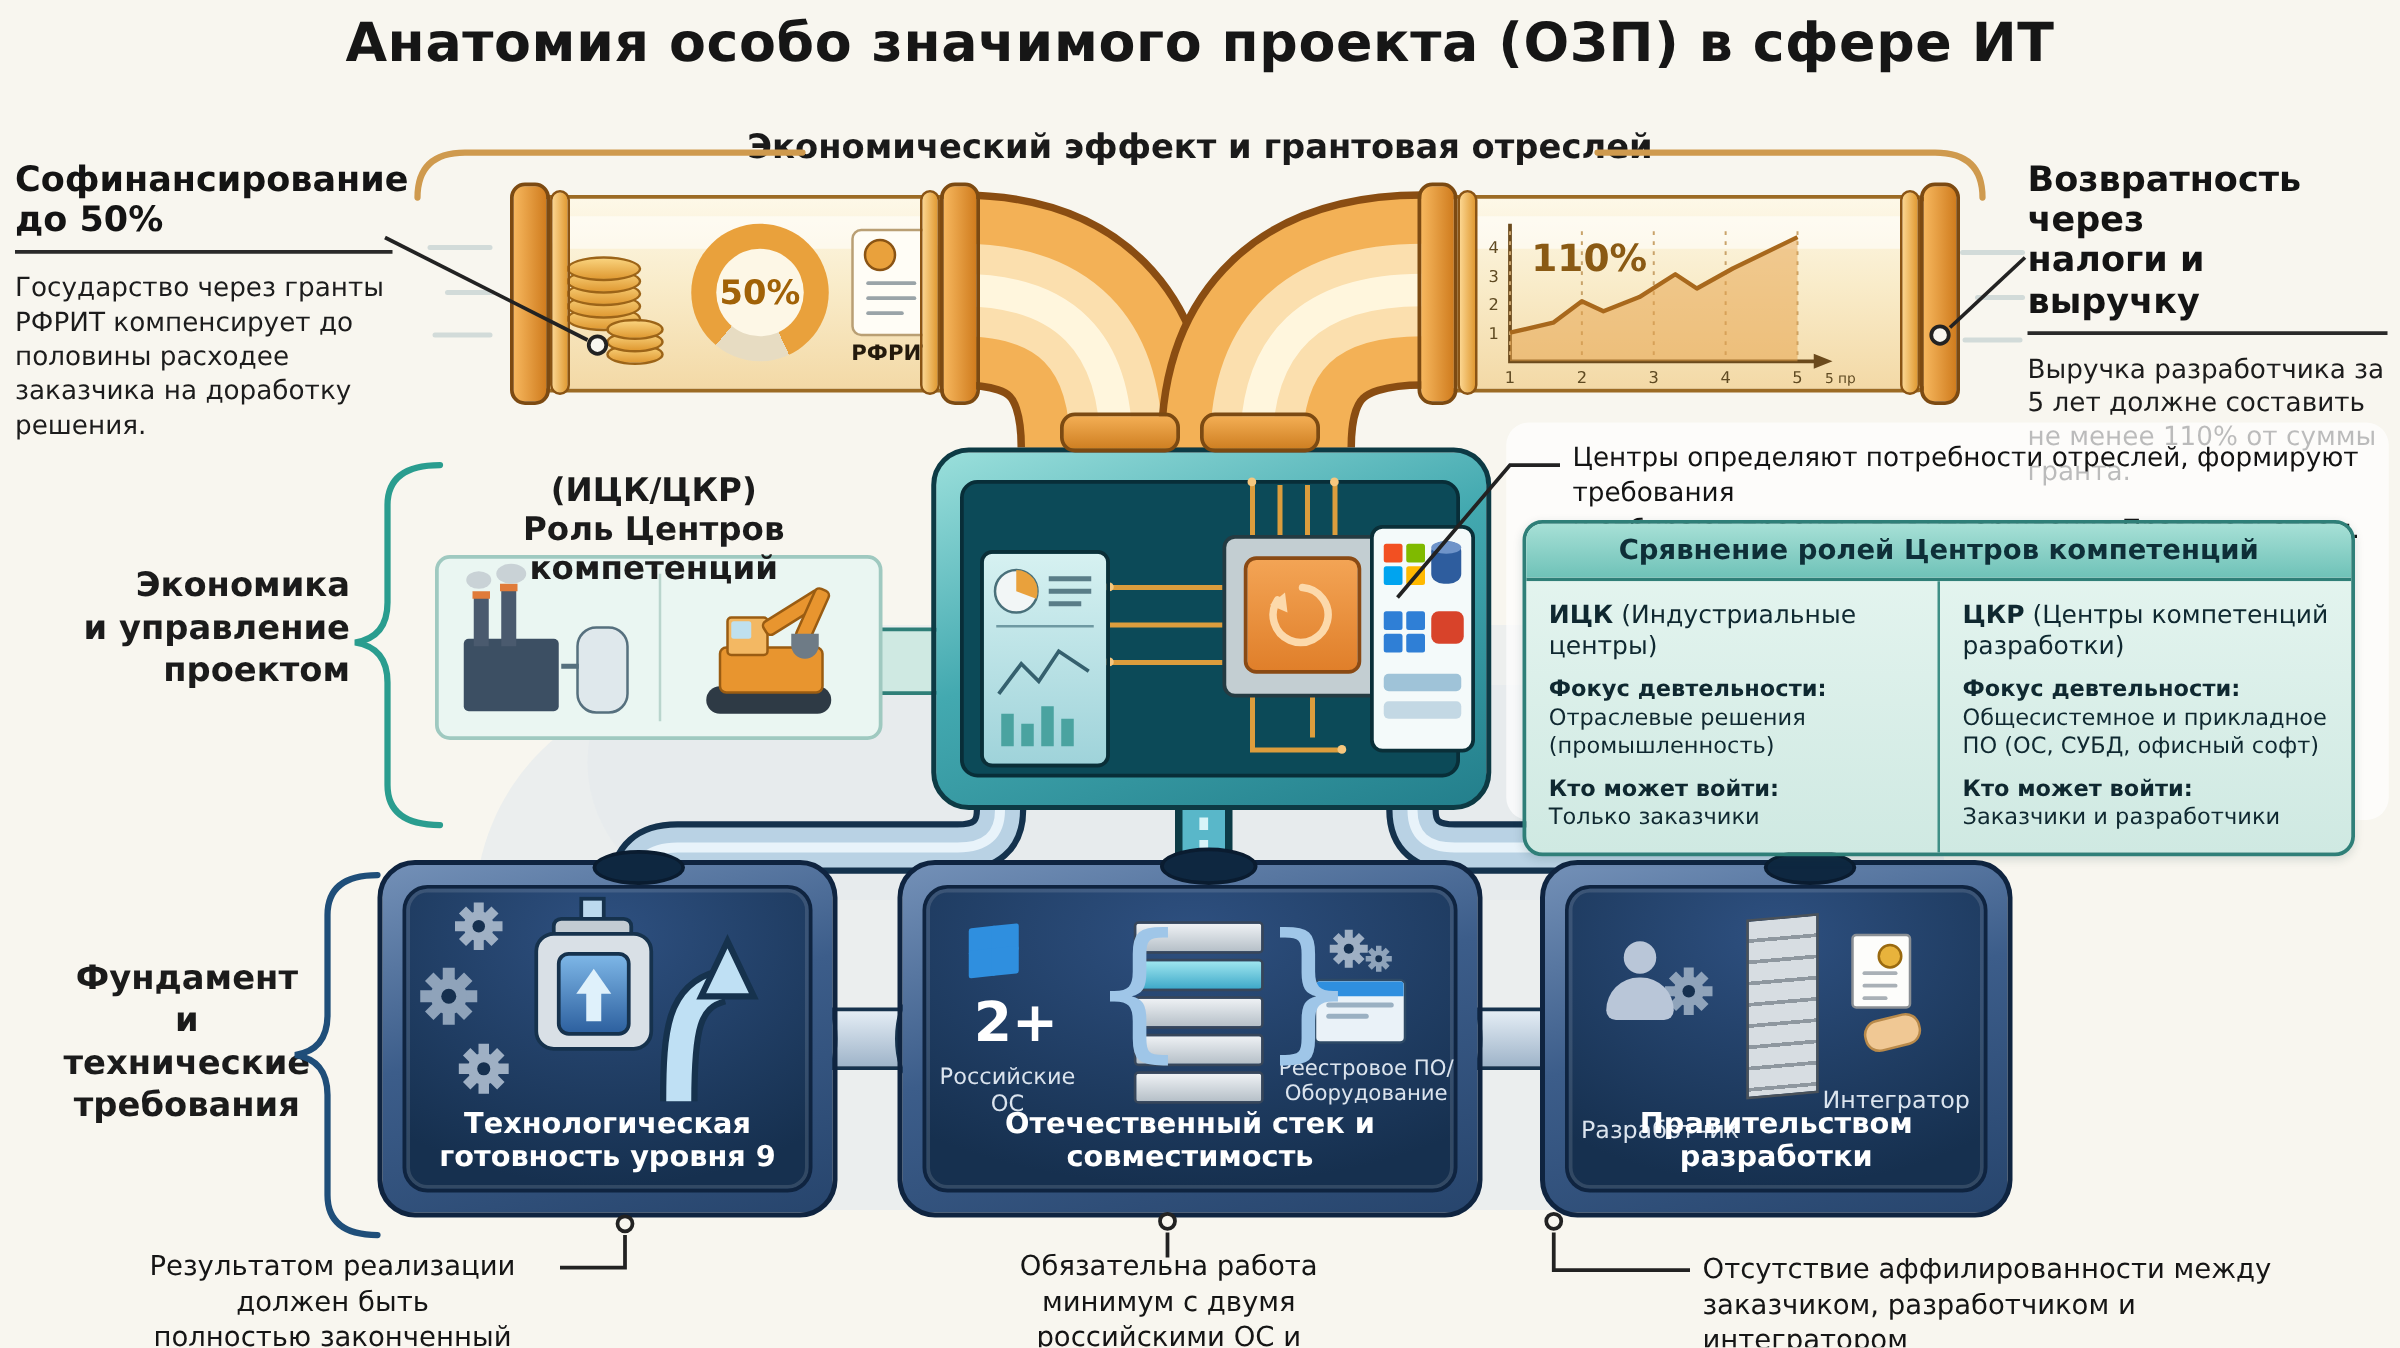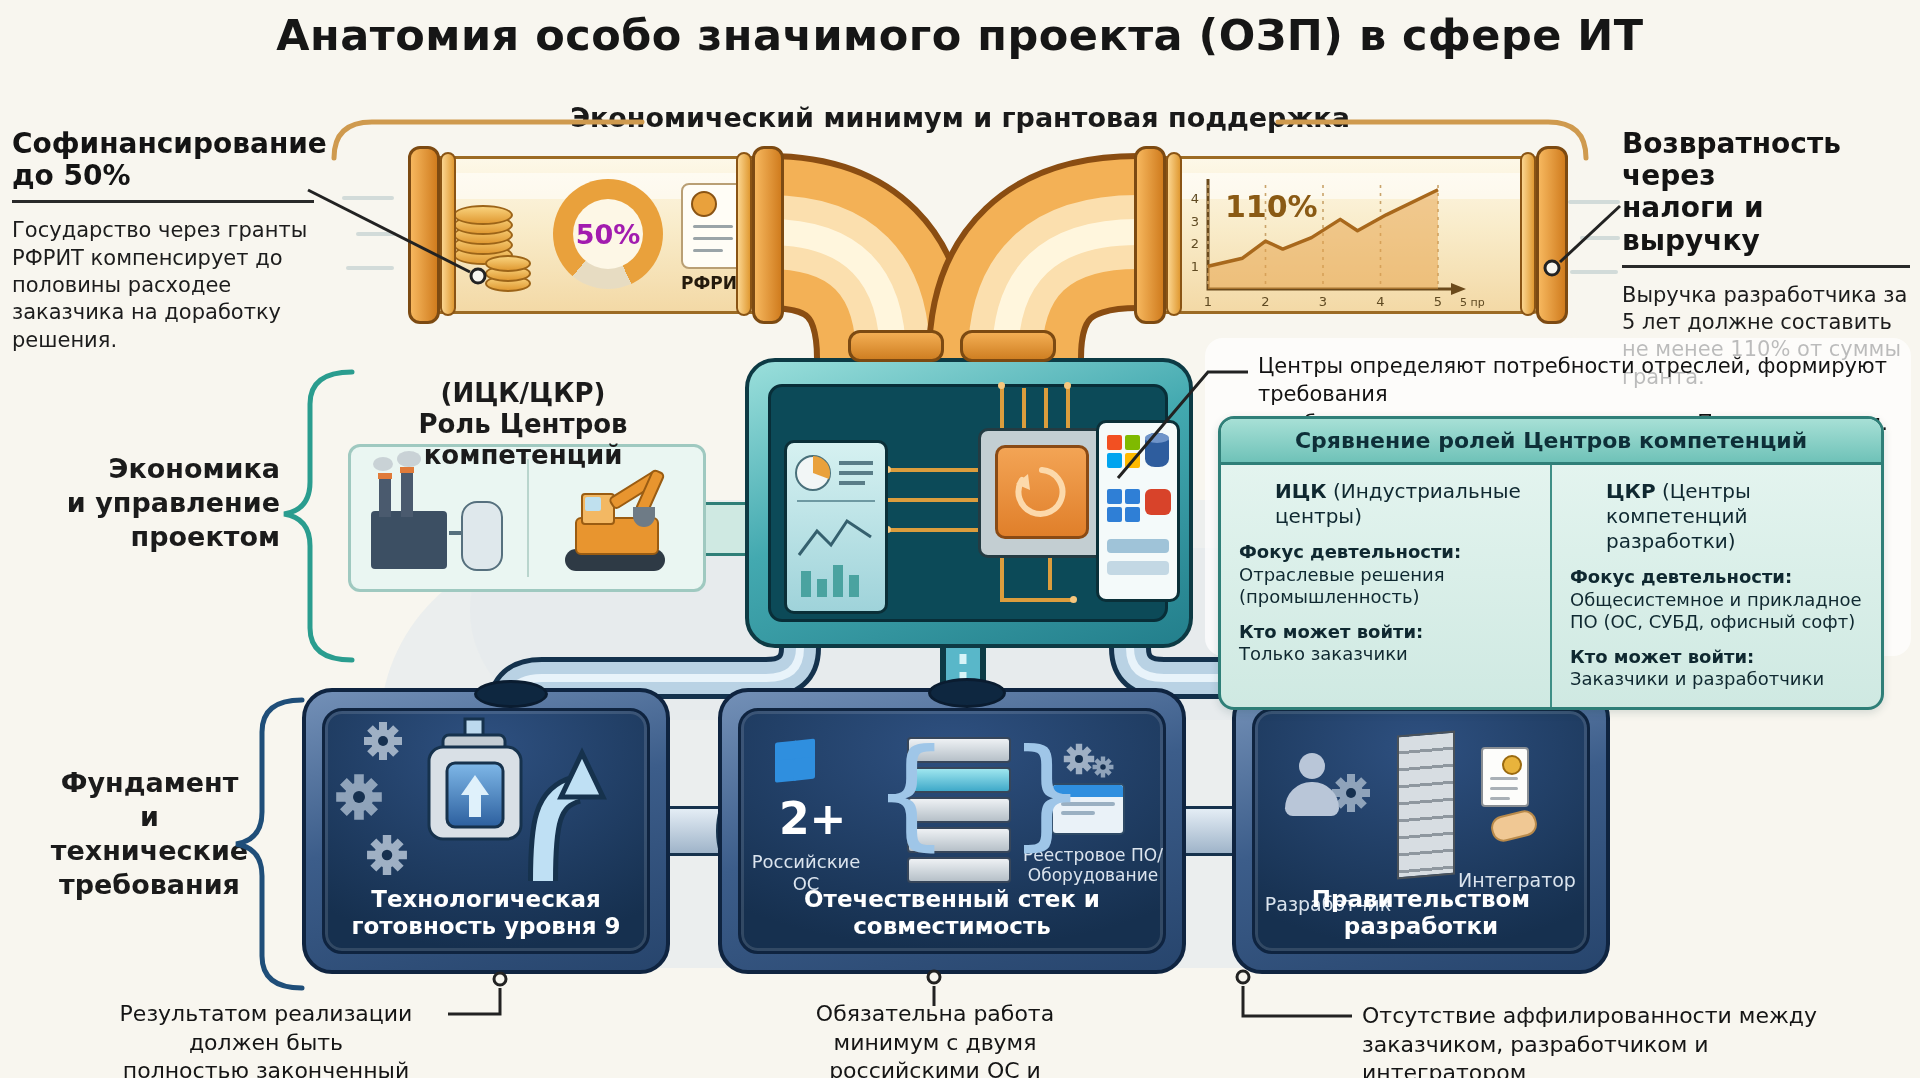--- a/index.html
+++ b/index.html
@@ -21,21 +21,21 @@
   .cyl::after{content:"";position:absolute;left:12px;right:12px;top:14px;height:26px;background:rgba(255,255,255,.55);border-radius:13px;}
   .flange{background:linear-gradient(90deg,#f6b75e 0%,#d07c1e 100%);border:3px solid #7c4a12;border-radius:12px;z-index:2;}
   .flange-ring{background:linear-gradient(90deg,#fbd58f,#e09a33);border:2px solid #8a5414;border-radius:8px;z-index:2;}
   .inlet-collar{background:linear-gradient(180deg,#f3ae54,#cf7f22);border:3px solid #7c4a12;border-radius:12px;z-index:4;}
   .dash{height:4px;background:#d2dbd9;border-radius:2px;z-index:1;}
   
   .coin{width:56px;height:16px;border-radius:50%;background:linear-gradient(180deg,#f9d27c,#e09a33);border:2px solid #9c6418;position:absolute;}
   .coin.small{width:42px;height:13px;}
   
   #ring{width:110px;height:110px;border-radius:50%;background:conic-gradient(from 220deg,#e9a13c 0 295deg,#e7dcc2 295deg 360deg);display:flex;align-items:center;justify-content:center;z-index:2;}
-  #ring-inner{width:70px;height:70px;border-radius:50%;background:#fdf7e6;display:flex;align-items:center;justify-content:center;font-size:27px;font-weight:bold;color:#a21caf;}
+  #ring-inner{width:70px;height:70px;border-radius:50%;background:#fdf7e6;display:flex;align-items:center;justify-content:center;font-size:27px;font-weight:bold;color:#a16207;}
   
   #scroll-icon{width:62px;height:82px;background:#fffdf6;border:2px solid #b99f74;border-radius:8px;z-index:2;}
   #scroll-icon .line{position:absolute;left:10px;height:3px;background:#9aa4a8;border-radius:2px;}
   #scroll-seal{position:absolute;width:22px;height:22px;border-radius:50%;background:#e9a13c;border:2px solid #8a5414;}
   #fund-label{font-size:17px;font-weight:bold;color:#241a0c;z-index:2;}
   
   #machine{left:745px;top:358px;width:440px;height:282px;background:linear-gradient(160deg,#9adfdb 0%,#43a9b0 45%,#237f8c 100%);border:4px solid #0d3a44;border-radius:30px;z-index:3;}
   #machine-panel{left:768px;top:384px;width:394px;height:232px;background:#0c4a58;border:3px solid #082e38;border-radius:14px;z-index:3;}
   .trace{position:absolute;background:#e8a13c;z-index:3;opacity:.95;}
   .trace-dot{position:absolute;width:7px;height:7px;border-radius:50%;background:#f6c77e;z-index:3;}
@@ -53,21 +53,21 @@
   #role-box{left:348px;top:444px;width:352px;height:142px;background:#eaf6f2;border:3px solid #9fc9c0;border-radius:12px;z-index:2;}
   #role-divider{position:absolute;left:50%;top:12px;bottom:12px;width:2px;background:#b9d5cd;}
   
   #table-card{left:1205px;top:338px;width:706px;height:318px;background:rgba(255,255,255,.7);border-radius:18px;z-index:4;}
   #callout{left:1258px;top:352px;width:660px;font-size:21px;line-height:1.35;color:#131313;z-index:5;}
   #cmp-table{left:1218px;top:416px;width:660px;background:linear-gradient(180deg,#e7f6f1,#cfe9e2);border:3px solid #2f7f78;border-radius:16px;z-index:5;box-shadow:0 3px 8px rgba(20,60,60,.15);}
   #cmp-title{background:linear-gradient(180deg,#a7e0d6,#6fc2b8);border-bottom:3px solid #2f7f78;border-radius:13px 13px 0 0;text-align:center;font-size:22px;font-weight:bold;color:#0e2f38;padding:9px 15px;}
   #cmp-body{display:flex;}
   .cmp-col{flex:1;padding:14px 18px 16px 18px;font-size:18px;line-height:1.25;color:#0f2830;}
   .cmp-col + .cmp-col{border-left:2px solid #3f8f86;}
-  .cmp-name{font-size:20px;margin-left:36px;}
+  .cmp-name{font-size:20px;}
   .cmp-lbl{margin-top:12px;font-weight:bold;}
   
   #eco-label{left:60px;top:452px;width:220px;text-align:right;font-size:27px;font-weight:bold;line-height:1.26;z-index:5;}
   #found-label{left:42px;top:766px;width:215px;text-align:center;font-size:27px;font-weight:bold;line-height:1.26;z-index:5;}
   .lbl-line{display:block;}
   
   .cloud{background:#e4e9ed;border-radius:180px;z-index:0;}
   
   .bigbox{background:linear-gradient(165deg,#7390b7 0%,#3c5d8a 45%,#27456d 100%);border:4px solid #0f2440;border-radius:30px;z-index:2;}
   .bigbox-in{position:absolute;inset:16px;background:radial-gradient(120% 120% at 50% 15%,#2e5080 0%,#16304f 70%);border-radius:20px;border:3px solid #0f2440;box-shadow:inset 0 0 0 3px rgba(255,255,255,.12);}
@@ -113,21 +113,21 @@
 </style>
 </head>
 <body>
 
 <div id="stage">
 
   <div class="abs cloud" style="left:380px;top:548px;width:1180px;height:420px;opacity:.65;"></div>
   <div class="abs cloud" style="left:470px;top:500px;width:960px;height:220px;opacity:.55;"></div>
 
   <div class="abs" id="main-title">Анатомия особо значимого проекта (ОЗП) в сфере ИТ</div>
-  <div class="abs" id="banner-label">Экономический минимум и грантовая поддержка</div>
+  <div class="abs" id="banner-label">Экономический эффект и грантовая отреслей</div>
 
   <div class="abs" id="left-note">
     <div class="note-h">
       <span class="lbl-line">Софинансирование</span>
       <span class="lbl-line">до 50%</span>
     </div>
     <div class="note-rule"></div>
     <div class="note-p">Государство через гранты РФРИТ компенсирует до половины расходее заказчика на доработку решения.</div>
   </div>
 

